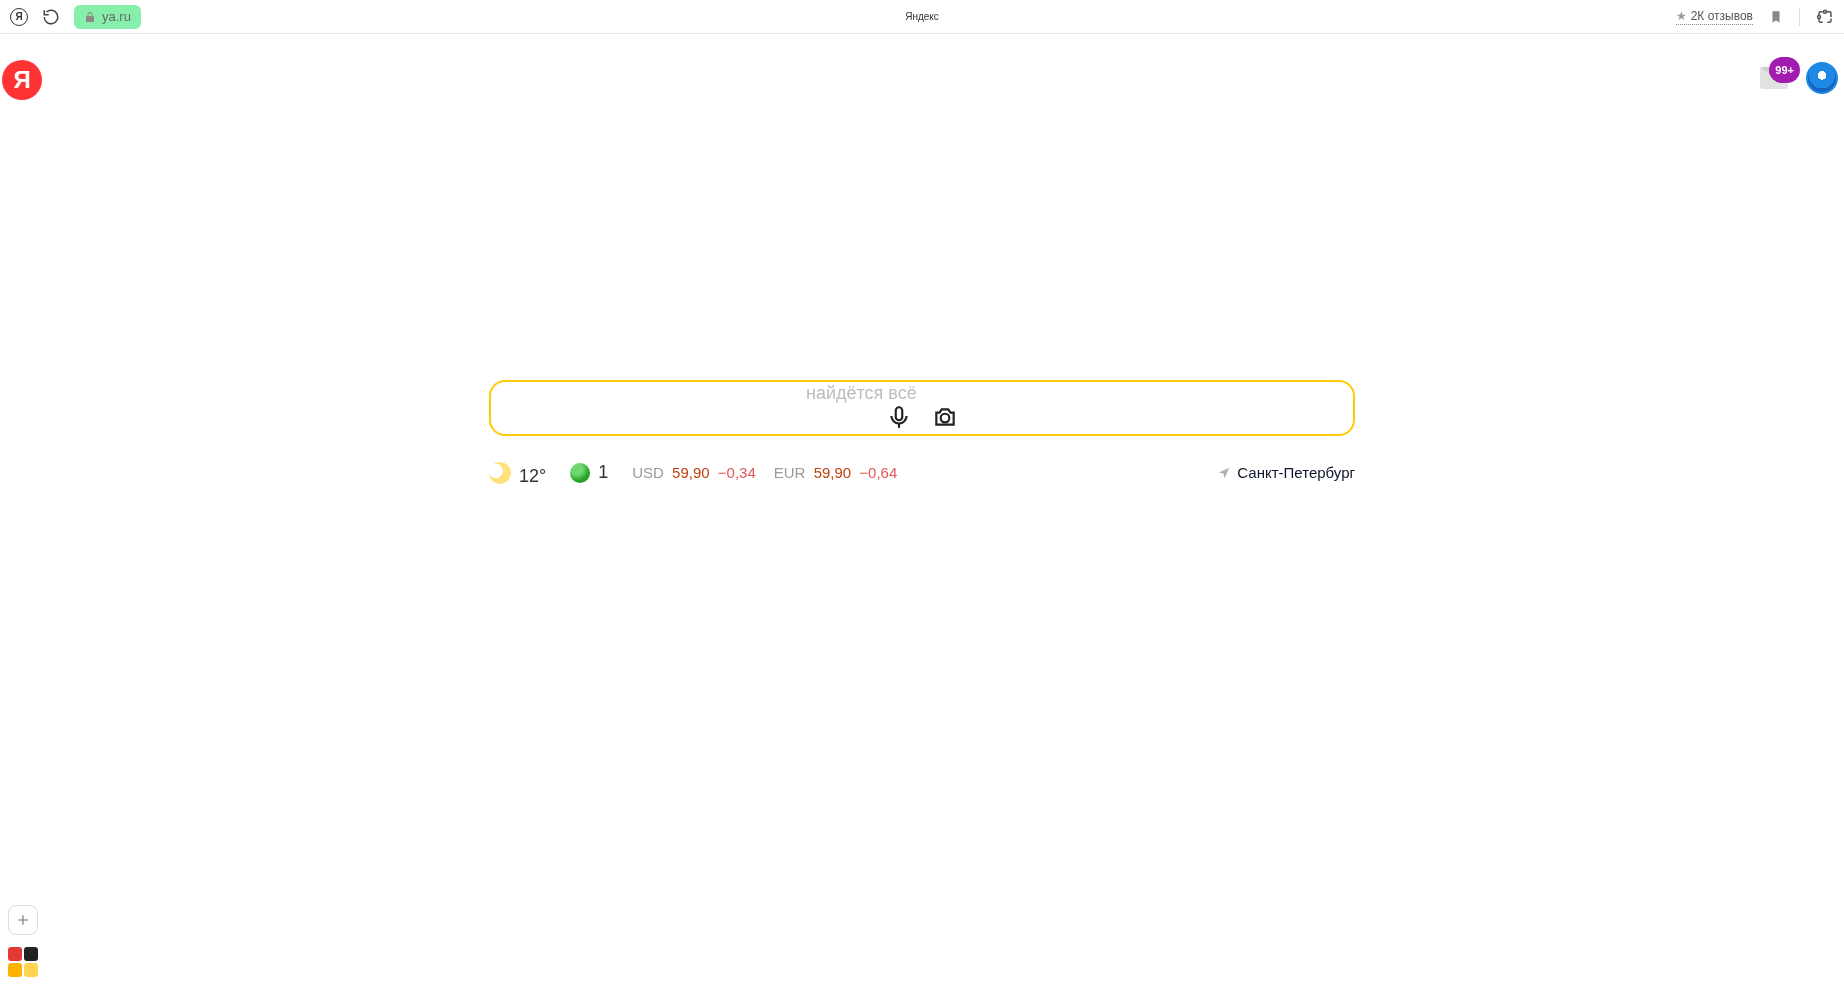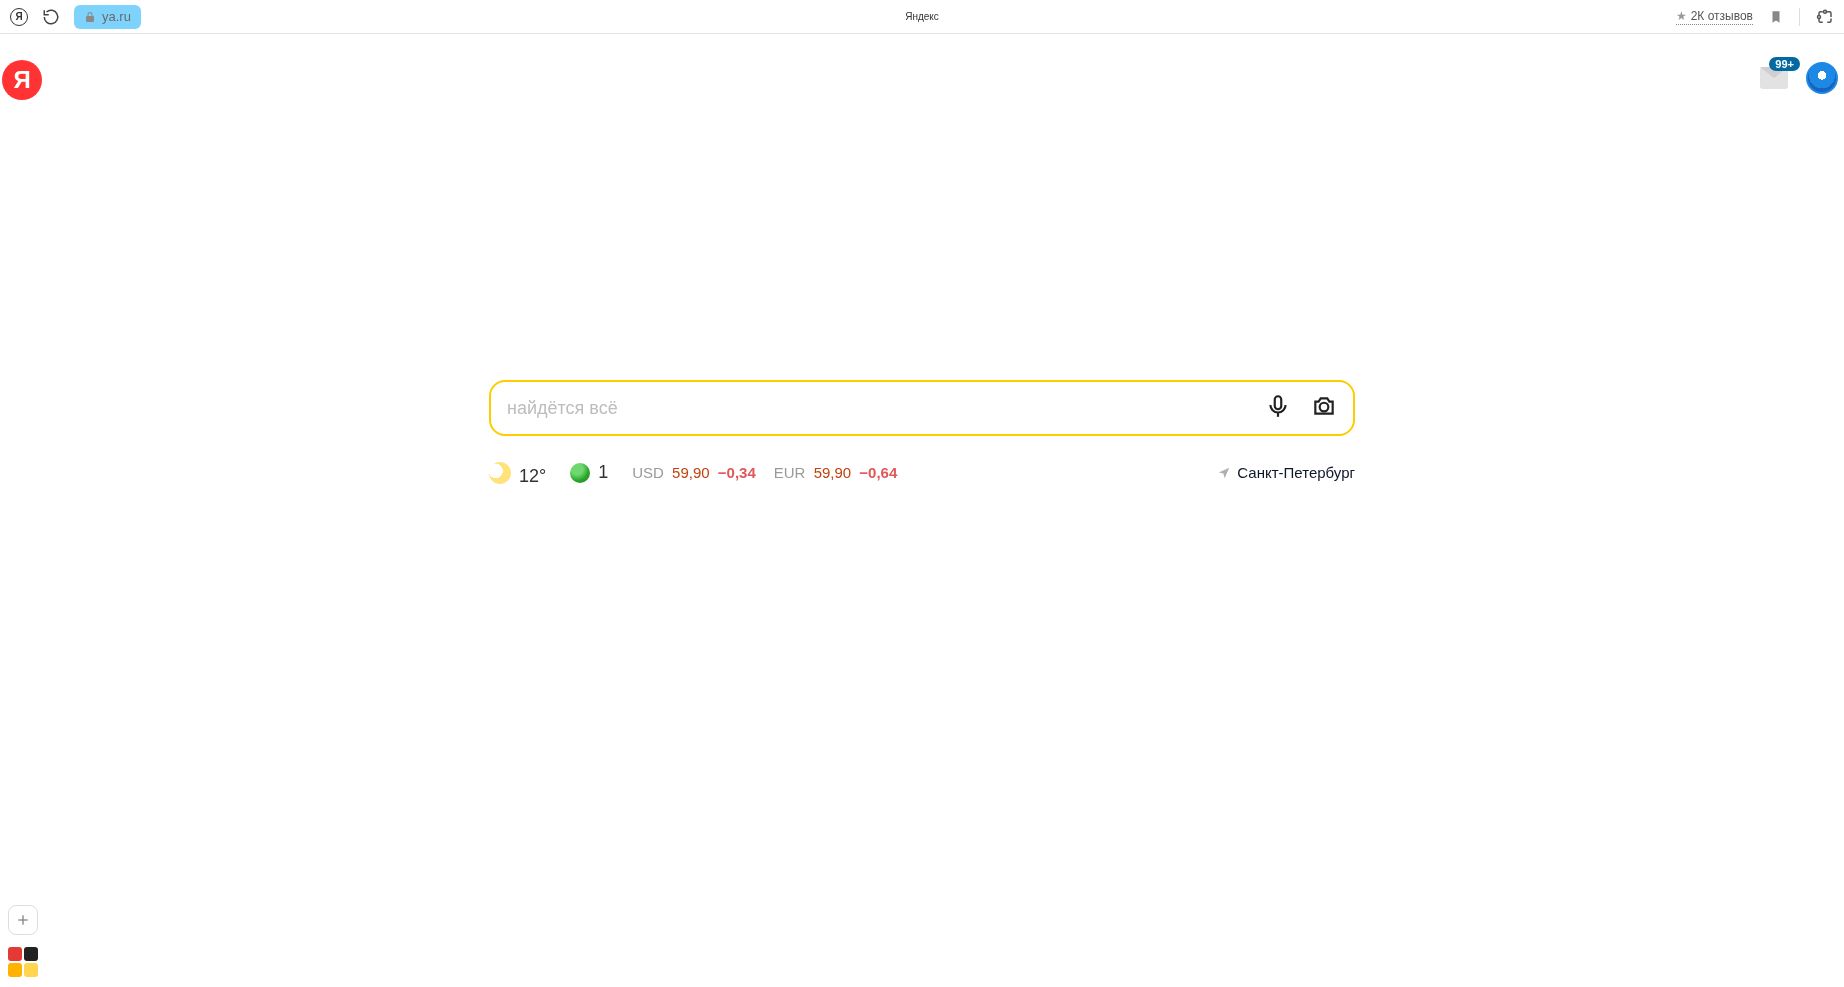--- a/index.html
+++ b/index.html
@@ -18,21 +18,21 @@
   }
   .chrome-left { display:flex; align-items:center; gap:14px; }
   .chrome-icon { width:18px; height:18px; display:flex; align-items:center; justify-content:center; color:#444; }
   .chrome-icon svg { width:18px; height:18px; }
   .circle-y {
     width:18px; height:18px; border:1.5px solid #333; border-radius:50%;
     display:flex; align-items:center; justify-content:center; font-size:10px; font-weight:600; color:#333;
   }
   .addr-box {
     display:flex; align-items:center; gap:6px;
-    background:#7dd3fc; border-radius:6px; padding:2px 10px; height:24px;
+    background:#86efac; border-radius:6px; padding:2px 10px; height:24px;
   }
   .lock-ic { color:#8a8a8a; display:flex; }
   .addr-text { font-size:13px; color:#6b6b6b; }
   .chrome-title {
     position:absolute; left:50%; transform:translateX(-50%);
     font-size:10px; color:#333;
   }
   .chrome-right { margin-left:auto; display:flex; align-items:center; gap:16px; }
   .reviews {
     display:flex; align-items:center; gap:4px; font-size:12px; color:#555;
@@ -58,38 +58,38 @@
     width:28px; height:22px; background:#e2e2e2; border-radius:3px;
     position:relative;
   }
   .mail-ic::before{
     content:""; position:absolute; top:0; left:0; right:0; height:0;
     border-left:14px solid transparent; border-right:14px solid transparent;
     border-top:11px solid #cfcfcf;
   }
   .badge {
     position:absolute; top:-10px; right:-12px;
-    background:#0369a1; color:#fff; font-size:11px; font-weight:600;
-    border-radius:999px; padding:1px 6px;
+    background:#a21caf; color:#fff; font-size:11px; font-weight:600;
+    border-radius:999px; padding:7px 6px;
   }
   .avatar {
     width:32px; height:32px; border-radius:50%;
     background: radial-gradient(circle at 50% 40%, #fff 0 20%, #1e88e5 20% 60%, #1565c0 60% 100%);
     border:2px solid #1e88e5;
   }
 
   
   .center {
     position:absolute; top:380px; left:50%; transform:translateX(-50%);
     width:866px;
   }
   .search-box {
     width:100%; height:56px;
     border:2px solid #ffcc00; border-radius:16px;
-    display:flex; align-items:center; padding:0 16px;
+    display:flex; align-items:center; padding:0 16px;flex-direction:column;
   }
   .search-input {
     flex:1; border:none; outline:none; font-size:18px; color:#333;
     background:transparent;
   }
   .search-input::placeholder { color:#bdbdbd; }
   .sbox-icons { display:flex; align-items:center; gap:20px; color:#222; }
   .sbox-icons svg { width:26px; height:26px; }
 
   .info-row {
@@ -104,21 +104,21 @@
   }
   .temp { color:#333; font-size:18px;margin-top:8px; }
   .traffic-dot {
     width:20px; height:20px; border-radius:50%;
     background: radial-gradient(circle at 35% 30%, #6fd76f 0 30%, #2aa72a 60%, #1f7a1f 100%);
   }
   .traffic-n { color:#333; font-size:18px; }
   .rates { display:flex; gap:18px; color:#9a9a9a; font-size:15px; }
   .rate-lbl { margin-right:4px;text-align:center; }
   .rate-val { color:#c2410c; }
-  .delta { color:#e05858; margin-left:4px;font-weight:bold; }
+  .delta { color:#e05858; margin-left:4px; }
   .geo {
     margin-left:auto; display:flex; align-items:center; gap:6px;
     color:#0f172a; font-size:15px;
   }
   .geo svg{ width:14px; height:14px; }
 
   
   .dock { position:absolute; left:8px; bottom:10px; display:flex; flex-direction:column; gap:12px; }
   .dock-btn {
     width:30px; height:30px; border:1px solid #ddd; border-radius:8px; background:#fff;

